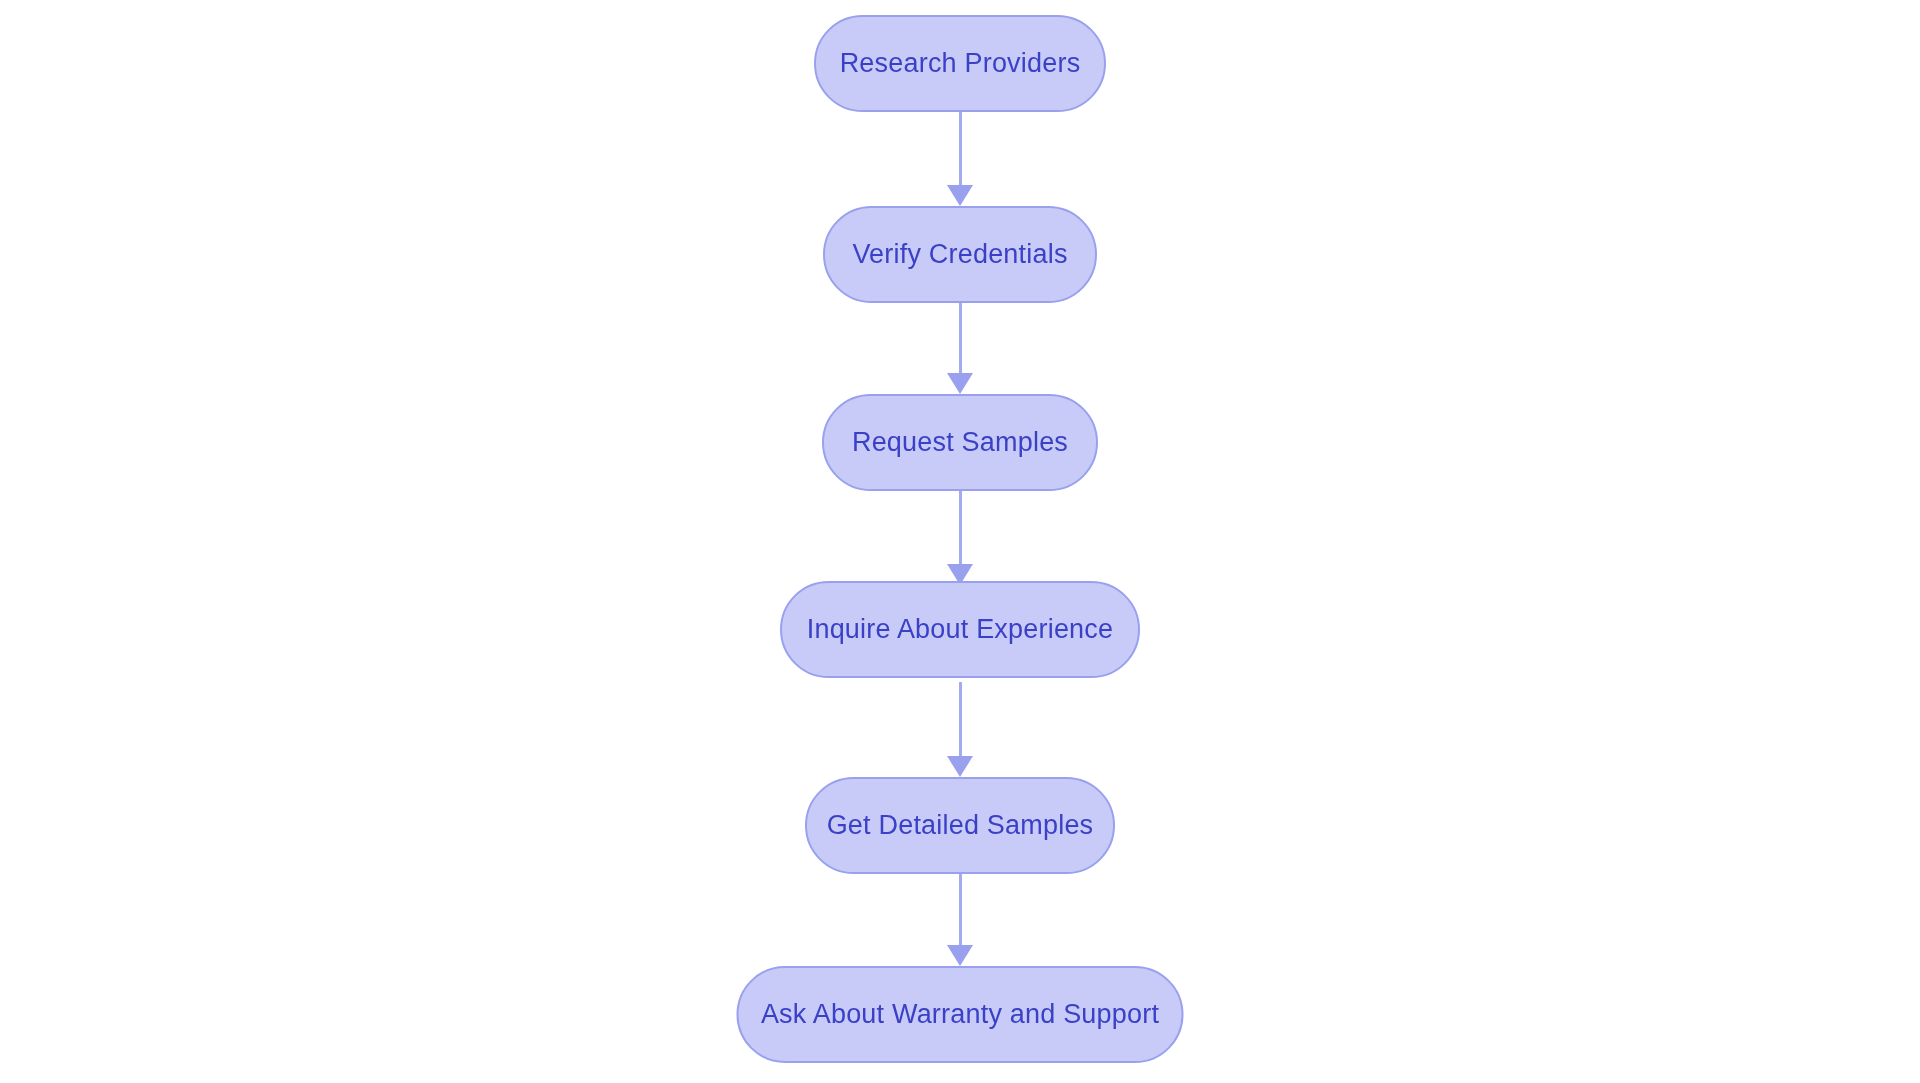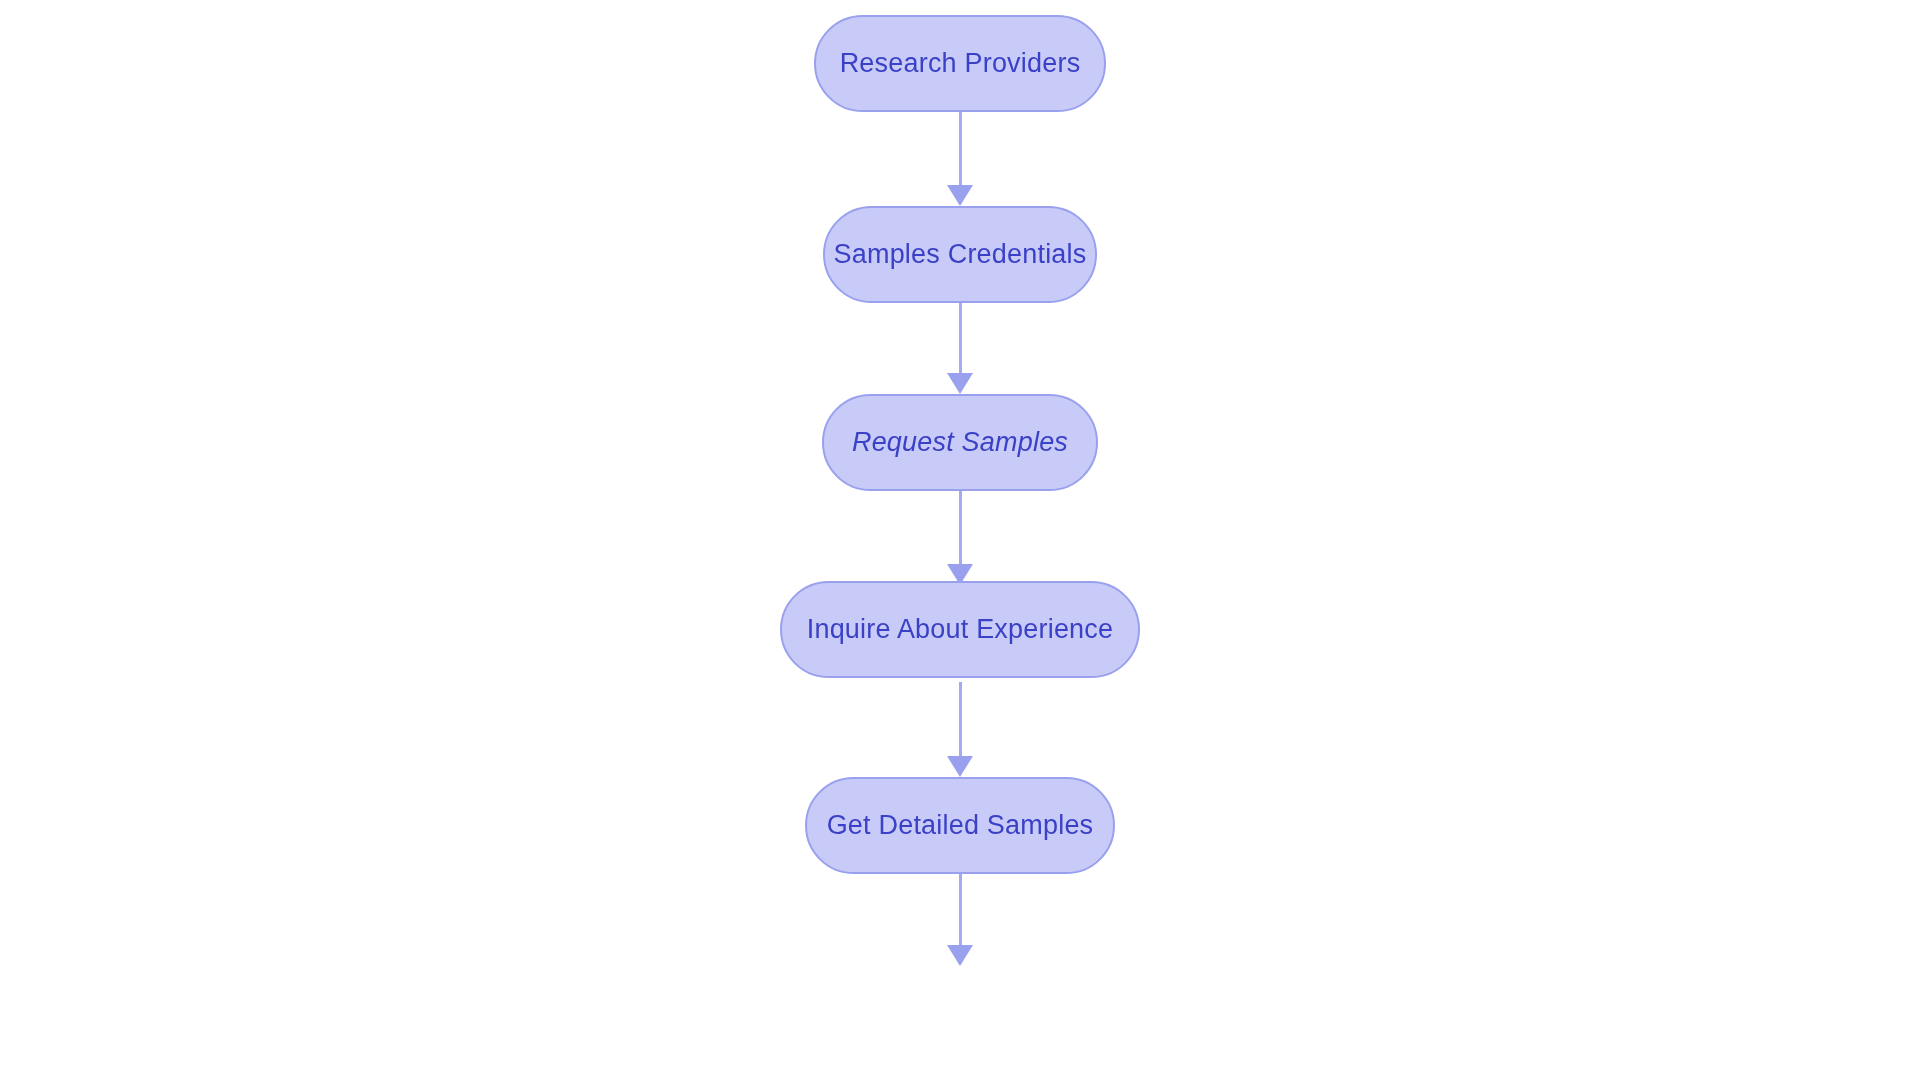--- a/index.html
+++ b/index.html
@@ -30,21 +30,21 @@
     display: flex;
     align-items: center;
     justify-content: center;
     white-space: nowrap;
     color: var(--node-text, #3b41c6);
     font-size: 27px;
     letter-spacing: 0.2px;
   }
   .n1 { top: 15px;  width: 292px; }
   .n2 { top: 206px; width: 274px; }
-  .n3 { top: 394px; width: 276px; font-style: italic; }
+  .n3 { top: 394px; width: 276px; }
   .n4 { top: 581px; width: 360px; }
   .n5 { top: 777px; width: 310px; }
   .n6 { top: 966px; width: 447px; }
 
   .arrow {
     position: absolute;
     left: 50%;
     transform: translateX(-50%);
     width: 26px;
     display: flex;
@@ -77,21 +77,21 @@
   <div class="node n1">
     <span>Research Providers</span>
   </div>
 
   <div class="arrow a1">
     <div class="shaft"></div>
     <div class="head"></div>
   </div>
 
   <div class="node n2">
-    <span>Samples Credentials</span>
+    <span>Verify Credentials</span>
   </div>
 
   <div class="arrow a2">
     <div class="shaft"></div>
     <div class="head"></div>
   </div>
 
   <div class="node n3">
     <span>Request Samples</span>
   </div>
@@ -112,14 +112,17 @@
 
   <div class="node n5">
     <span>Get Detailed Samples</span>
   </div>
 
   <div class="arrow a5">
     <div class="shaft"></div>
     <div class="head"></div>
   </div>
 
+  <div class="node n6">
+    <span>Ask About Warranty and Support</span>
+  </div>
 
 </div>
 
 </body></html>

